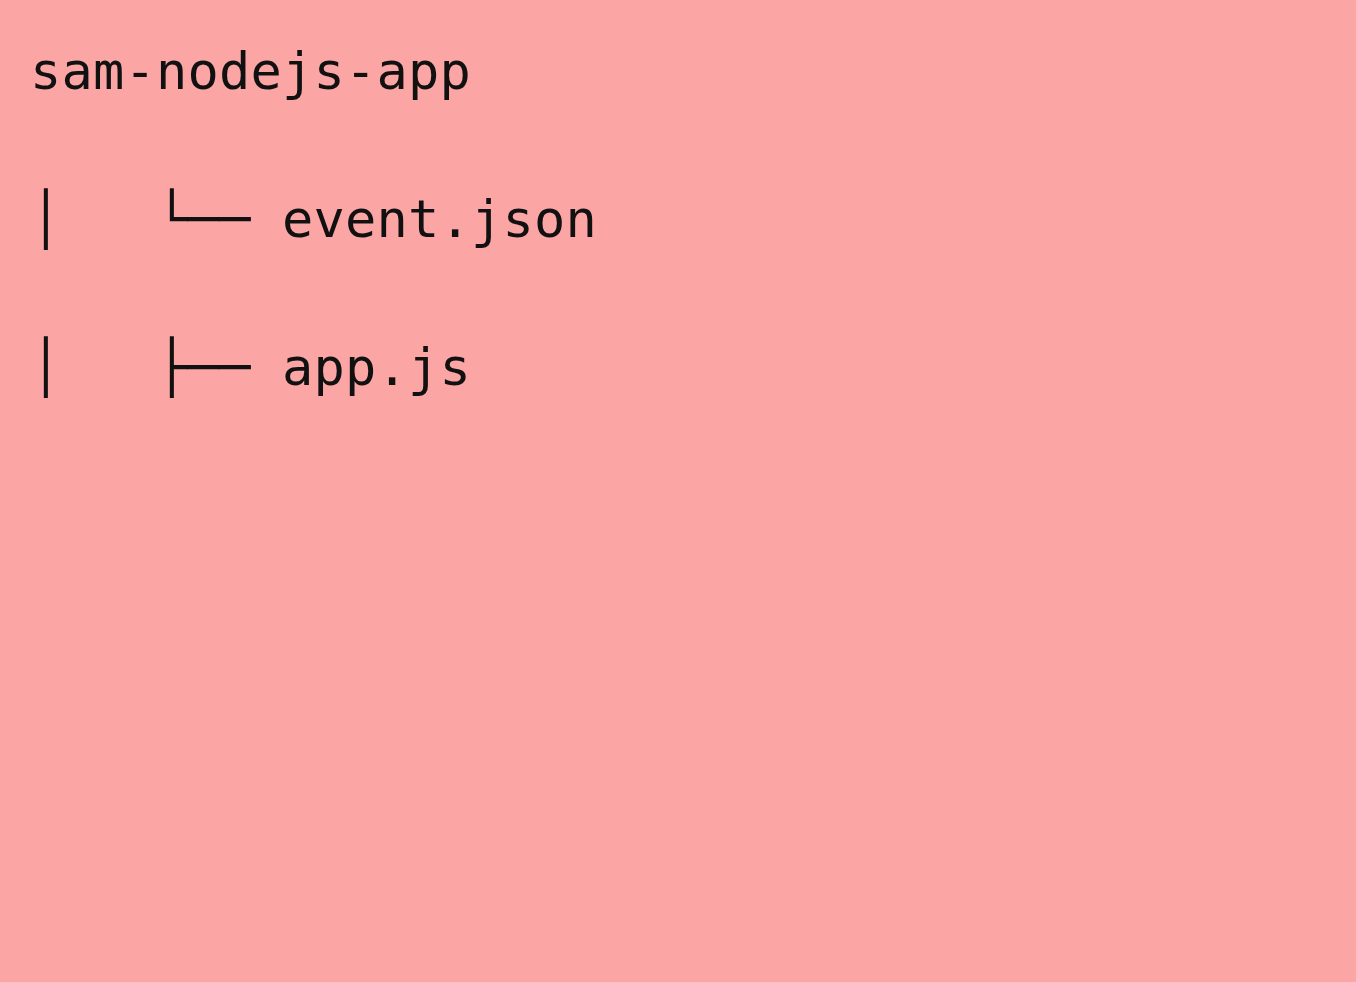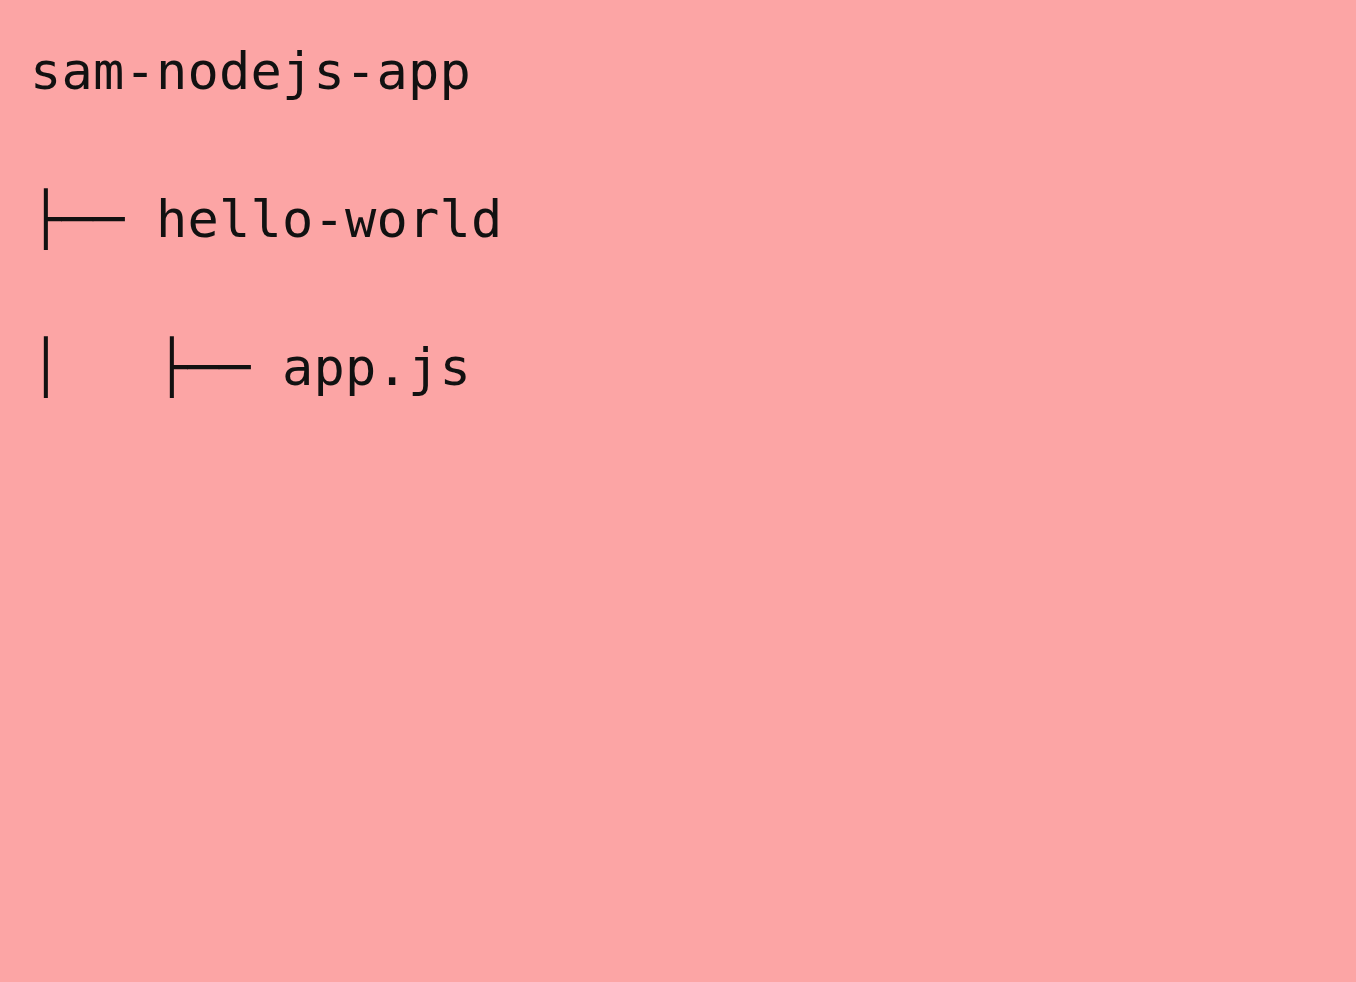--- a/index.html
+++ b/index.html
@@ -54,20 +54,20 @@
   .tree-label {
     color: #111111;
     white-space: pre;
   }
 </style>
 </head>
 <body style="background: rgb(255, 255, 255);">
 
 <div id="tree-figure" style="background: #fca5a5;">
   <pre id="tree-listing" style="color: rgb(17, 17, 17);"><span class="tree-row"><span class="tree-prefix"></span><span class="tree-label">sam-nodejs-app</span></span>
-<span class="tree-row"><span class="tree-prefix">├── </span><span class="tree-label">hello-world</span></span>
+<span class="tree-row"><span class="tree-prefix">│   └── </span><span class="tree-label">event.json</span></span>
 <span class="tree-row"><span class="tree-prefix">│   ├── </span><span class="tree-label">app.js</span></span>
 
 
 
 
 </pre>
 </div>
 
 </body></html>

